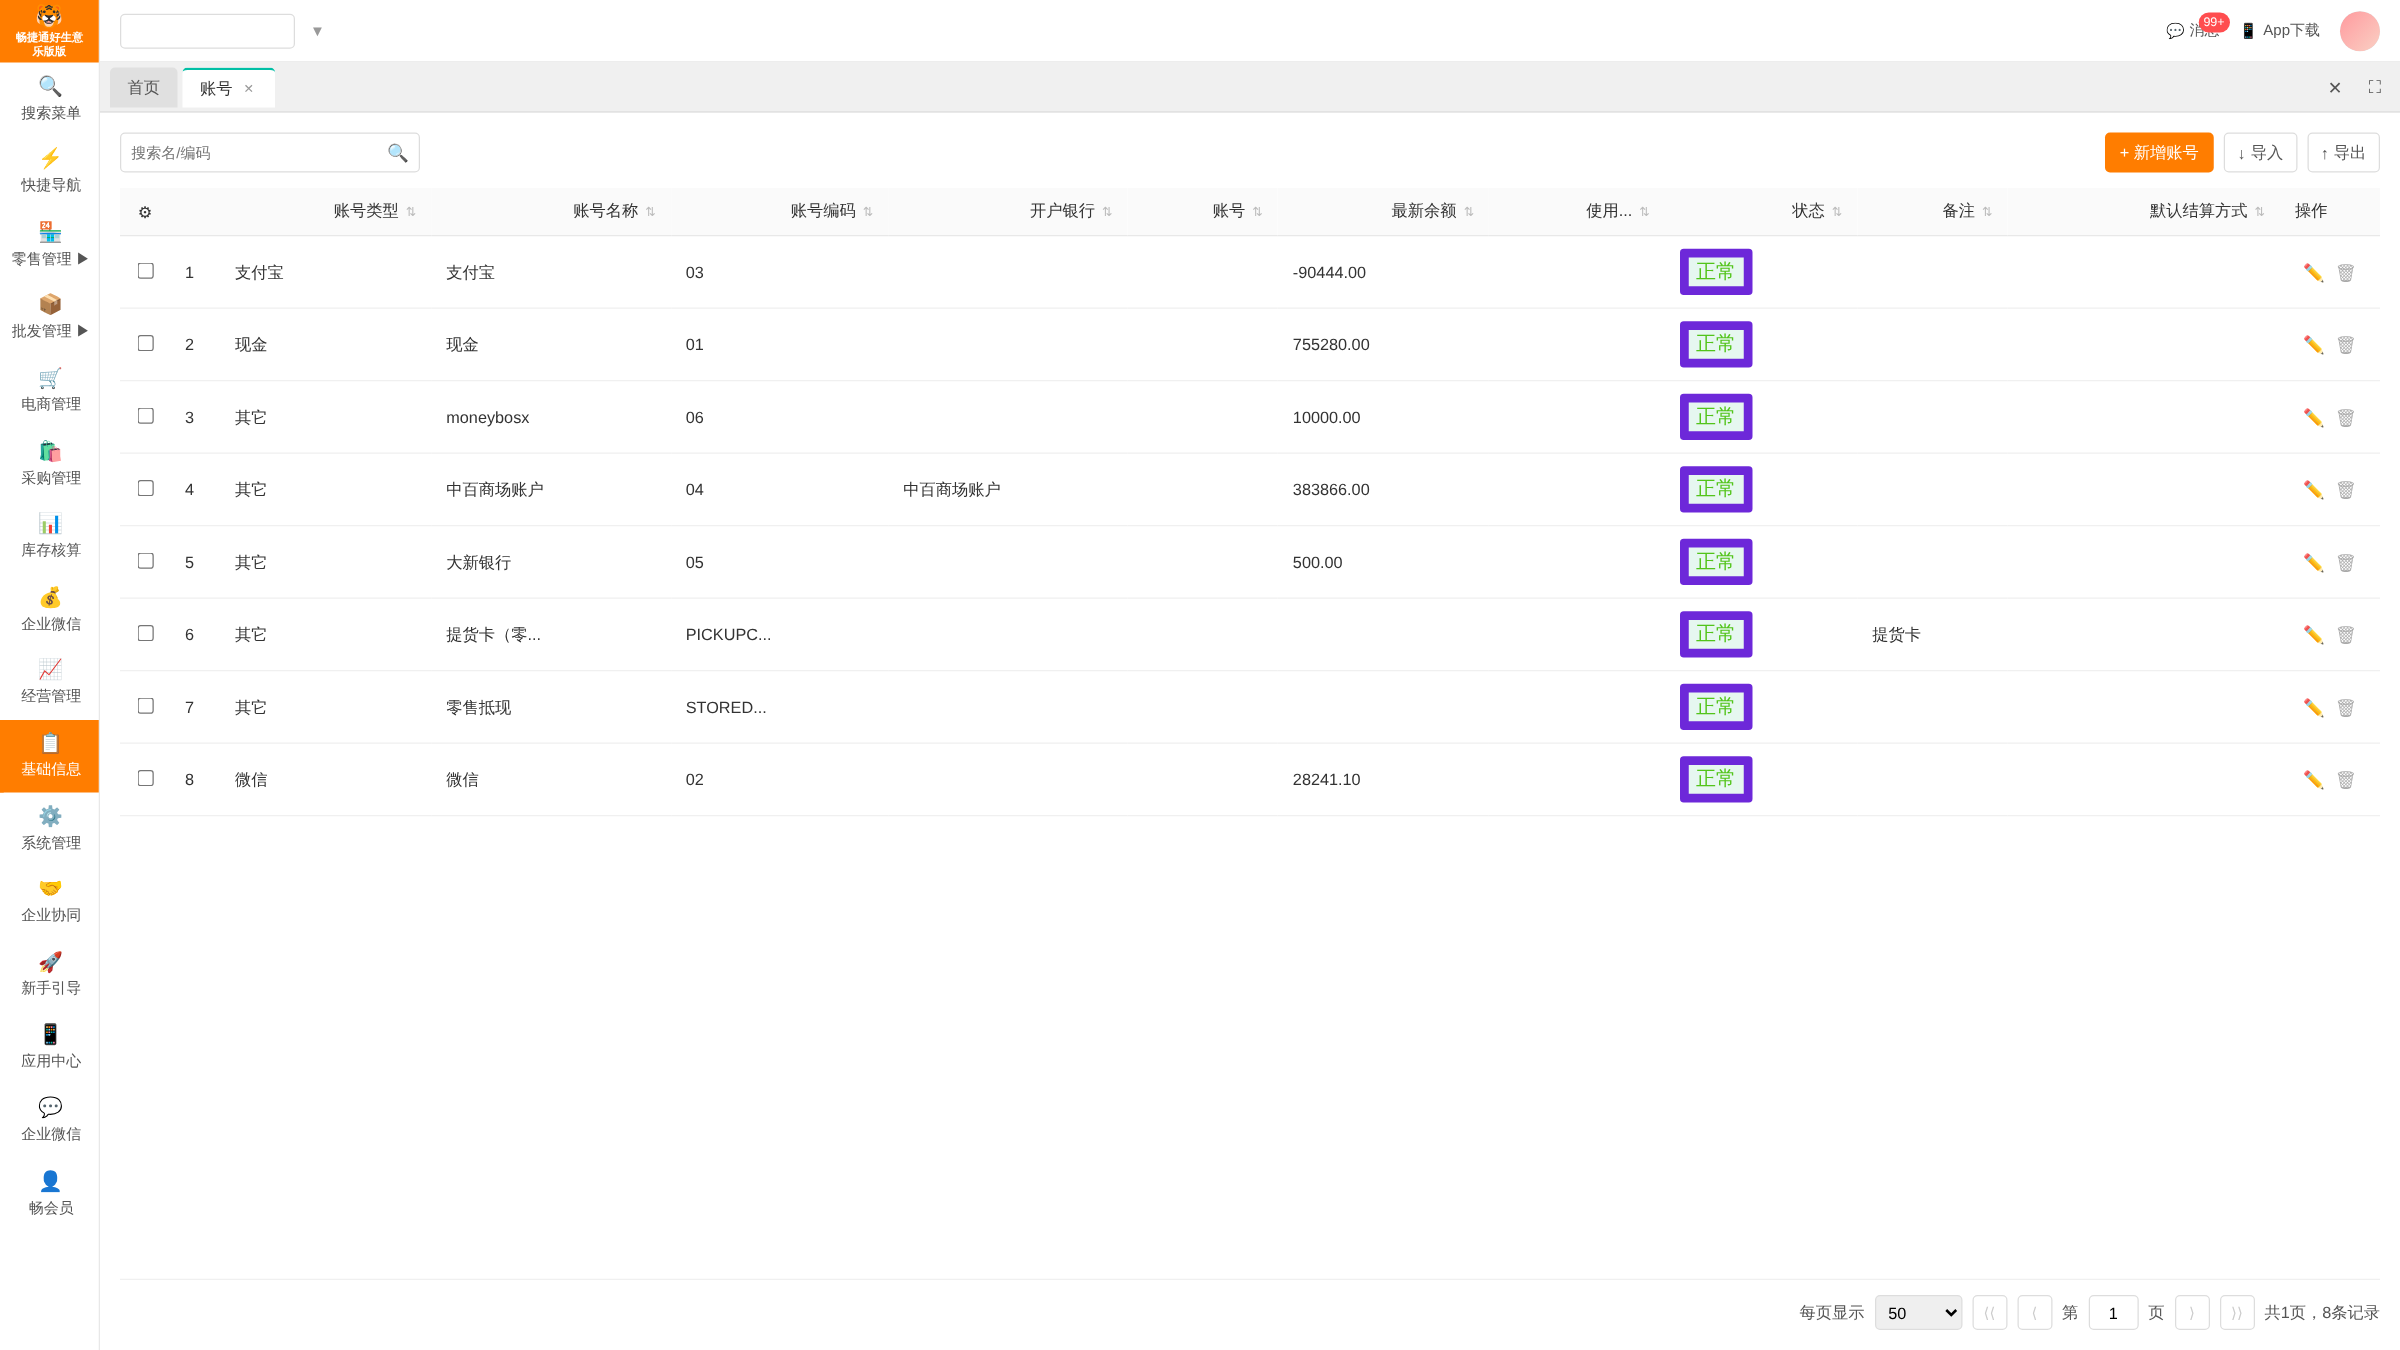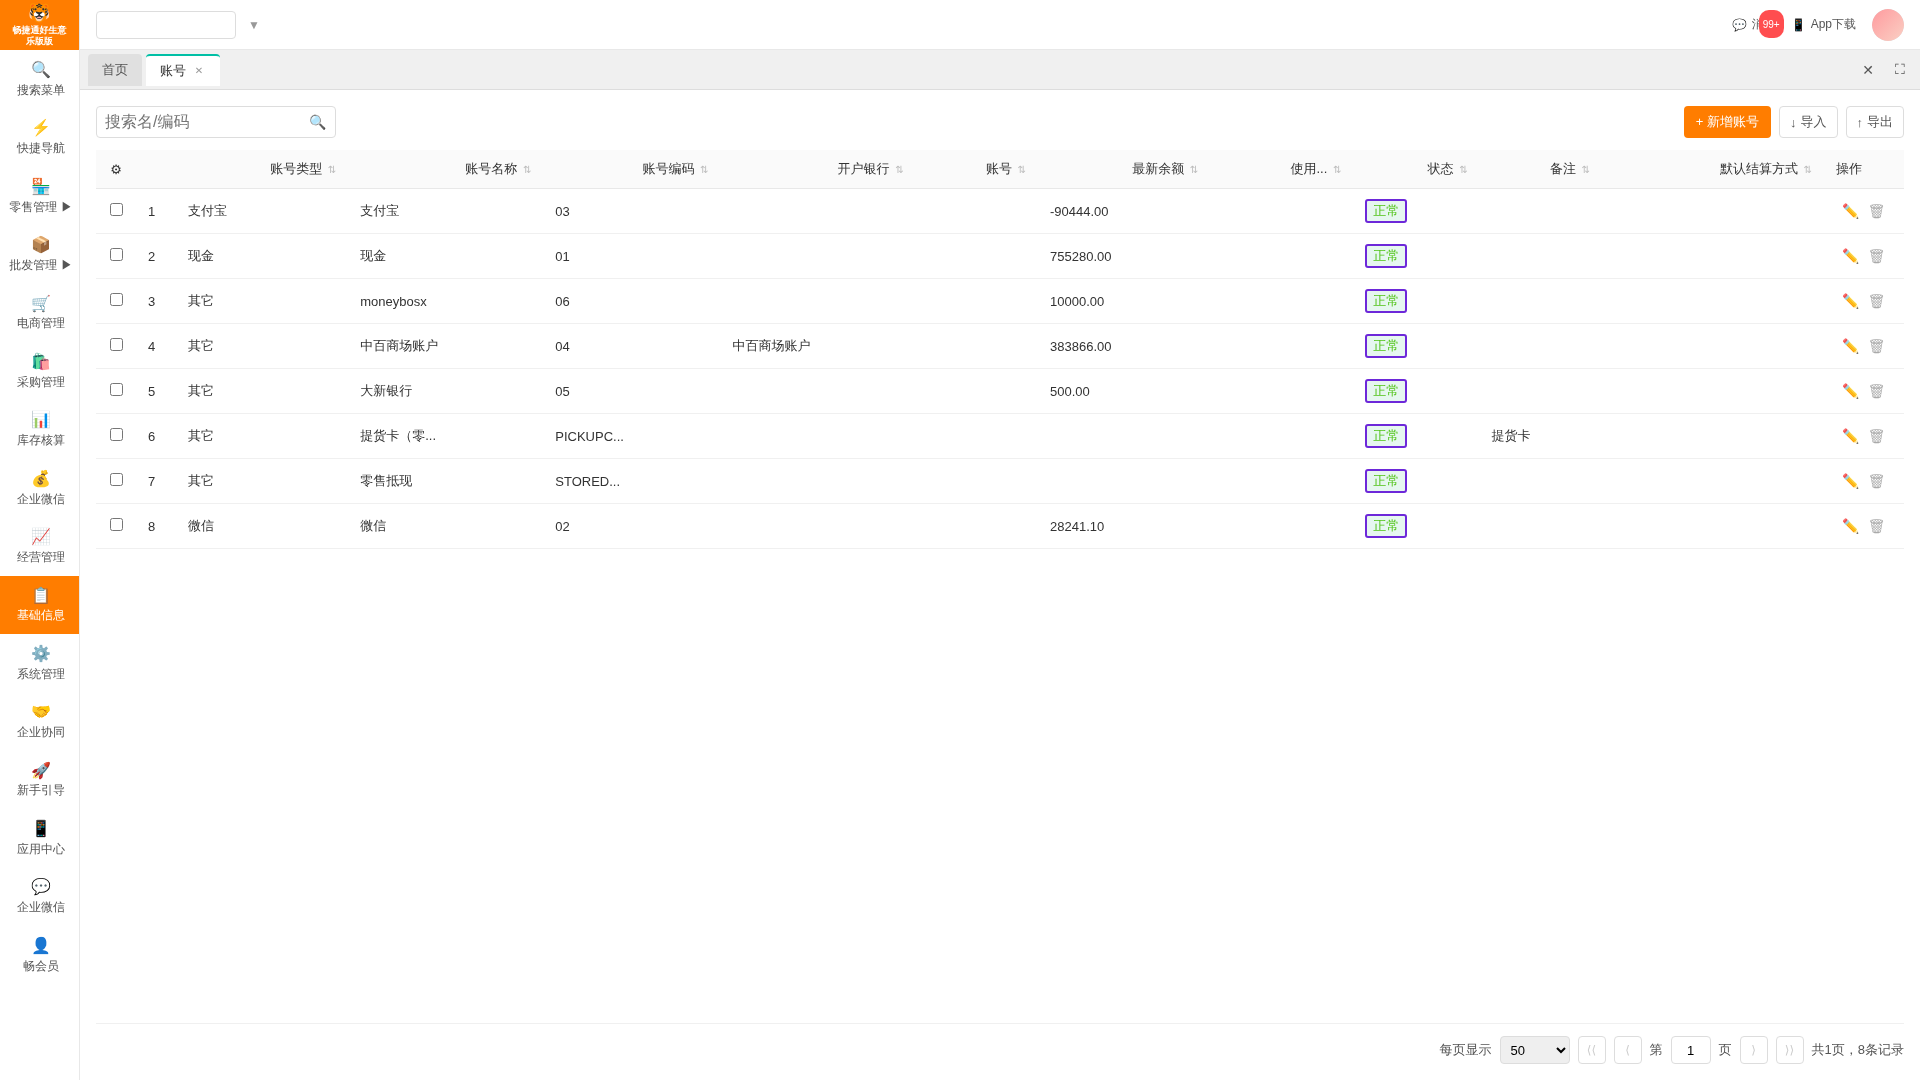--- a/index.html
+++ b/index.html
@@ -96,21 +96,21 @@
       cursor: pointer;
       position: relative;
     }
     .badge {
       background: #ff4d4f;
       color: #fff;
       border-radius: 10px;
       font-size: 10px;
       padding: 0 4px;
       min-width: 16px;
-      height: 28px;
+      height: 16px;
       display: flex;
       align-items: center;
       justify-content: center;
       position: absolute;
       top: -6px;
       right: -8px;
     }
     .avatar {
       width: 32px;
       height: 32px;
@@ -198,21 +198,21 @@
       align-items: center;
       border: 1px solid #ddd;
       border-radius: 4px;
       padding: 0 8px;
       height: 32px;
       width: 240px;
     }
     .search-box input {
       border: none;
       outline: none;
-      font-size: 16px;
+      font-size: 12px;
       color: #3b82f6;
       width: 100%;
     }
     .search-icon { color: #999; font-size: 14px; cursor: pointer; }
     .toolbar-right { display: flex; gap: 8px; padding-left: 44px; }
     .btn-primary {
       background: #ff7d00;
       color: #fff;
       border: none;
       border-radius: 4px;
@@ -268,24 +268,24 @@
     td {
       padding: 10px 12px;
       color: #333;
       border-bottom: 1px solid #f0f0f0;
       white-space: nowrap;
     }
     .status-badge {
       display: inline-block;
       background: #e6f7f0;
       color: #52c41a;
-      border: 2px solid #6d28d9;
+      border: 7px solid #6d28d9;
       border-radius: 3px;
       padding: 1px 6px;
-      font-size: 13px;
+      font-size: 16px;
     }
     .ops-cell {
       display: flex;
       gap: 8px;
       justify-content: center;
     }
     .op-btn {
       cursor: pointer;
       color: #aaa;
       font-size: 14px;

